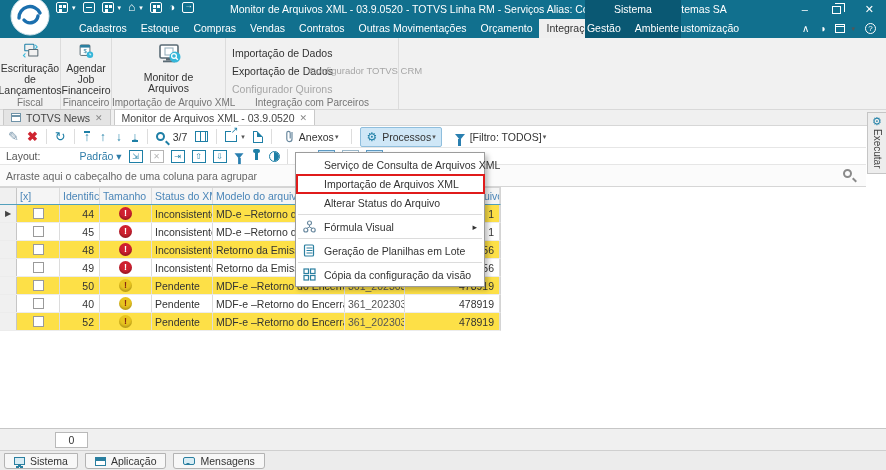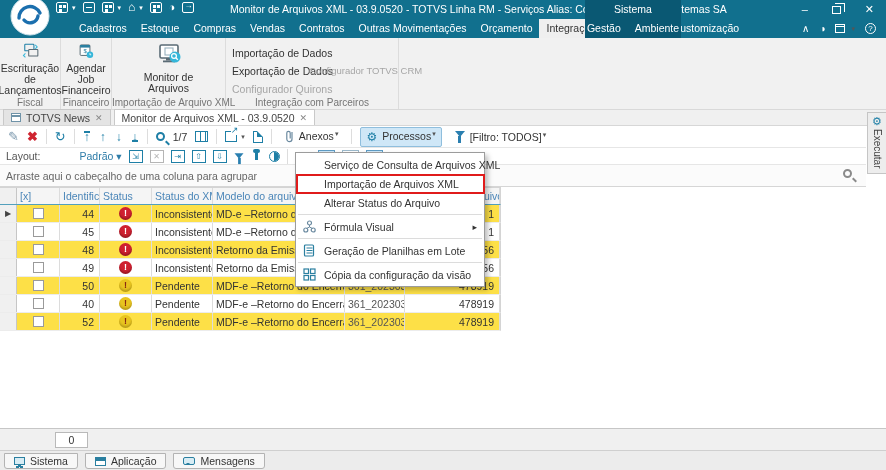--- a/index.html
+++ b/index.html
@@ -66,21 +66,21 @@
   .arrw.first::before{content:"";position:absolute;left:1px;right:1px;top:1px;border-top:2px solid #1e7fa6;}
   .arrw.last::after{content:"";position:absolute;left:1px;right:1px;bottom:2px;border-bottom:2px solid #1e7fa6;}
   .pager{color:#333;font-size:10.5px;}
   .colsic{width:13px;height:11px;border:1px solid #1e7fa6;display:inline-block;position:relative;background:#fff;}
   .colsic::after{content:"";position:absolute;top:0;bottom:0;left:4px;width:4px;border-left:1px solid #1e7fa6;border-right:1px solid #1e7fa6;}
   .exportic{width:12px;height:11px;border:1px solid #1e7fa6;display:inline-block;position:relative;}
   .exportic::after{content:"↗";position:absolute;right:-2px;top:-7px;font-size:9px;color:#1e7fa6;background:#fff;}
   .docic{width:10px;height:12px;border:1px solid #1e7fa6;display:inline-block;position:relative;background:#fff;}
   .docic::after{content:"";position:absolute;right:-1px;top:-1px;border:3px solid #1e7fa6;border-color:#fff #fff #1e7fa6 #1e7fa6;}
   .ddcaret{font-size:7px;color:#555;margin-left:-4px;}
-  .tbbtn{display:flex;gap:5px;padding:2px 5px;border-radius:2px;color:#333;font-size:10.5px;cursor:default;}
+  .tbbtn{display:flex;align-items:center;gap:5px;padding:2px 5px;border-radius:2px;color:#333;font-size:10.5px;cursor:default;}
   .tbbtn.open{background:#cfe7f7;border:1px solid #8fbedd;}
   .gear{color:#1e7fa6;font-size:12px;}
   .funnel{display:inline-block;width:0;height:0;border-left:5px solid transparent;border-right:5px solid transparent;border-top:6px solid #2a7fb0;position:relative;}
   .funnel::after{content:"";position:absolute;left:-1.5px;top:-1px;width:3px;height:7px;background:#2a7fb0;}
   .lens{width:9px;height:9px;border:2px solid #1e7fa6;border-radius:50%;display:inline-block;position:relative;}
   .lens::after{content:"";position:absolute;width:5px;height:2px;background:#1e7fa6;transform:rotate(45deg);left:7px;top:8px;}
   .lens.gray{border-color:#8a8a8a;}
   .lens.gray::after{background:#8a8a8a;}
   .lay-label{color:#555;font-size:10.5px;}
   .lay-value{color:#2e7ca8;font-size:10.5px;margin-left:32px;}
@@ -278,21 +278,21 @@
     <span class="tico delx">✖</span>
     <span class="tsep"></span>
     <span class="tico">↻</span>
     <span class="tsep"></span>
     <span class="arrw first">↑</span>
     <span class="arrw">↑</span>
     <span class="arrw">↓</span>
     <span class="arrw last">↓</span>
     <span class="tsep"></span>
     <span class="lens"></span>
-    <span class="pager">1/7</span>
+    <span class="pager">3/7</span>
     <span class="colsic"></span>
     <span class="tsep"></span>
     <span class="exportic"></span>
     <span class="ddcaret">▾</span>
     <span class="docic"></span>
     <span class="tsep"></span>
     <div class="tbbtn">
       <svg width="9" height="13" viewBox="0 0 9 13">
         <path d="M7 2 v7 a2.6 2.6 0 0 1 -5.2 0 v-6 a1.7 1.7 0 0 1 3.4 0 v5.4" fill="none" stroke="#6b8aa0" stroke-width="1.2"></path>
       </svg>
@@ -345,21 +345,21 @@
   <div class="groupby">
     <span>Arraste aqui o cabeçalho de uma coluna para agrupar</span>
     <span class="lens gray glens"></span>
   </div>
 
   <div class="grid">
     <div class="grow head">
       <div class="cell gutter"></div>
       <div class="cell">[x]</div>
       <div class="cell">Identificador</div>
-      <div class="cell">Status</div>
+      <div class="cell">Tamanho</div>
       <div class="cell">Status do XML</div>
       <div class="cell">Modelo do arquivo</div>
       <div class="cell">Nome do arquivo</div>
       <div class="cell">Tamanho do arquivo</div>
     </div>
 
     <div class="grow body odd">
       <div class="cell gutter">▶</div>
       <div class="cell center">
           <span class="cb"></span>

